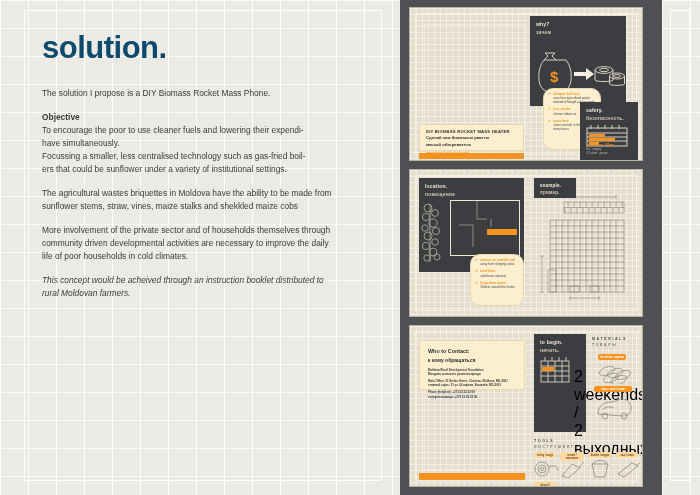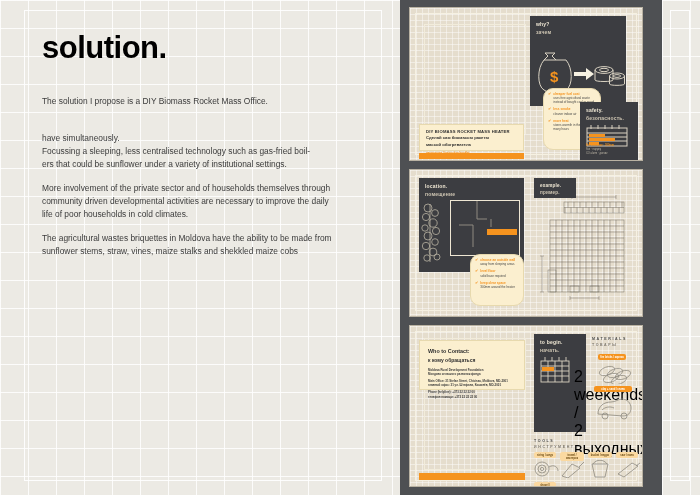--- a/index.html
+++ b/index.html
@@ -24,23 +24,23 @@
     padding:26px 34px 0 42px;
   }
   #left-col::before{
     content:"";position:absolute;left:24px;top:10px;right:18px;bottom:14px;
     border:1px solid rgba(255,255,255,.9);pointer-events:none;
   }
   .headline{
     position:relative;
     font-size:31px;line-height:1;
     font-weight:bold;
-    color:#000000;
+    color:#0c4a6e;
     letter-spacing:-.5px;
-    margin:6px 0 32px 0;
+    margin:6px 0 24px 0;
   }
   .body-text{position:relative;color:#3b3b3b;font-size:8.4px;line-height:1.55;}
   .para{margin:0 0 11px 0;max-width:290px;}
   .lbl{font-weight:bold;display:block;}
   .ital{font-style:italic;}
   
   #board{
     position:absolute;left:400px;top:0;width:262px;height:495px;
     background:#4e5053;
   }
@@ -115,33 +115,35 @@
 </style>
 </head>
 <body>
 
 <div id="page"></div>
 
 <div id="left-col">
   <div class="headline">solution.</div>
 
   <div class="body-text">
-    <p class="para">The solution I propose is a DIY Biomass Rocket Mass Office.</p>
+    <p class="para">The solution I propose is a DIY Biomass Rocket Mass Phone.</p>
 
     <p class="para">
-      <br>
+      <span class="lbl">Objective</span>
+      <span>To encourage the poor to use cleaner fuels and lowering their expendi-</span><br>
       <span>have simultaneously.</span><br>
-      <span>Focussing a sleeping, less centralised technology such as gas-fried boil-</span><br>
+      <span>Focussing a smaller, less centralised technology such as gas-fried boil-</span><br>
       <span>ers that could be sunflower under a variety of institutional settings.</span>
     </p>
 
+    <p class="para">The agricultural wastes briquettes in Moldova have the ability to be made from sunflower stems, straw, vines, maize stalks and shekkled maize cobs</p>
+
     <p class="para">More involvement of the private sector and of households themselves through community driven developmental activities are necessary to improve the daily life of poor households in cold climates.</p>
 
-    <p class="para">The agricultural wastes briquettes in Moldova have the ability to be made from sunflower stems, straw, vines, maize stalks and shekkled maize cobs</p>
-
+    <p class="para ital">This concept would be acheived through an instruction booklet distributed to rural Moldovan farmers.</p>
   </div>
 </div>
 
 <div id="board">
 
   <div class="poster" id="poster1">
     <div class="inner-rule"></div>
 
     <div class="dark" style="left:120px;top:8px;width:96px;height:90px;">
       <div class="hd">

